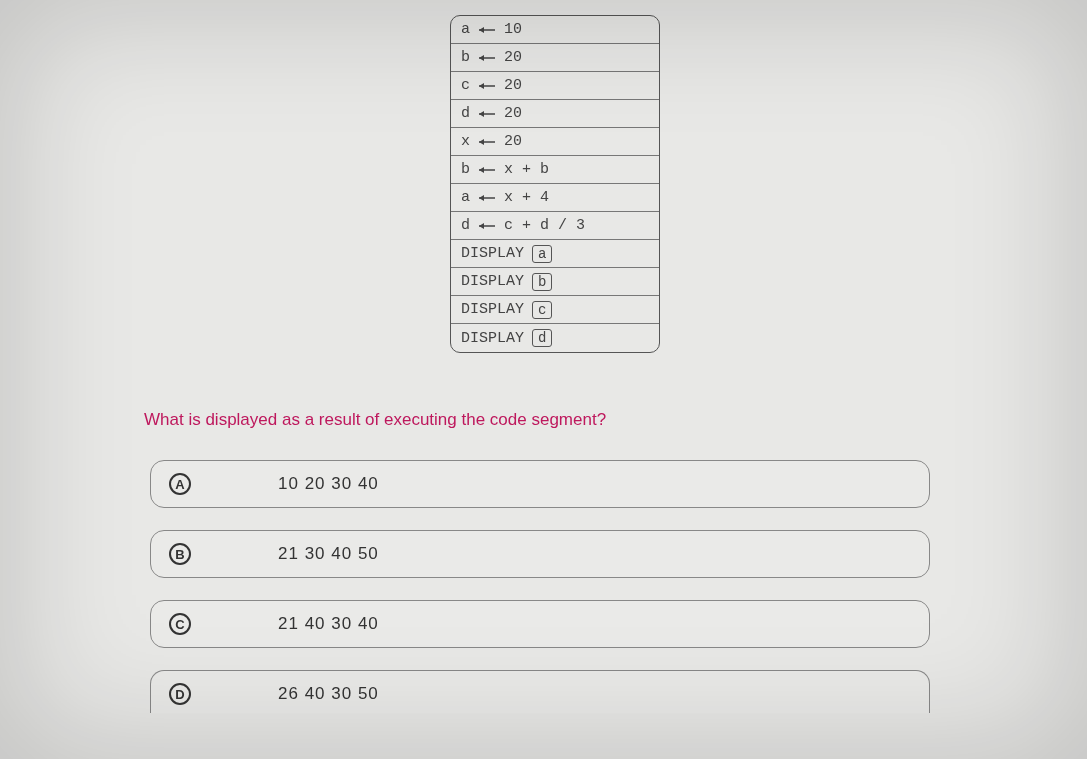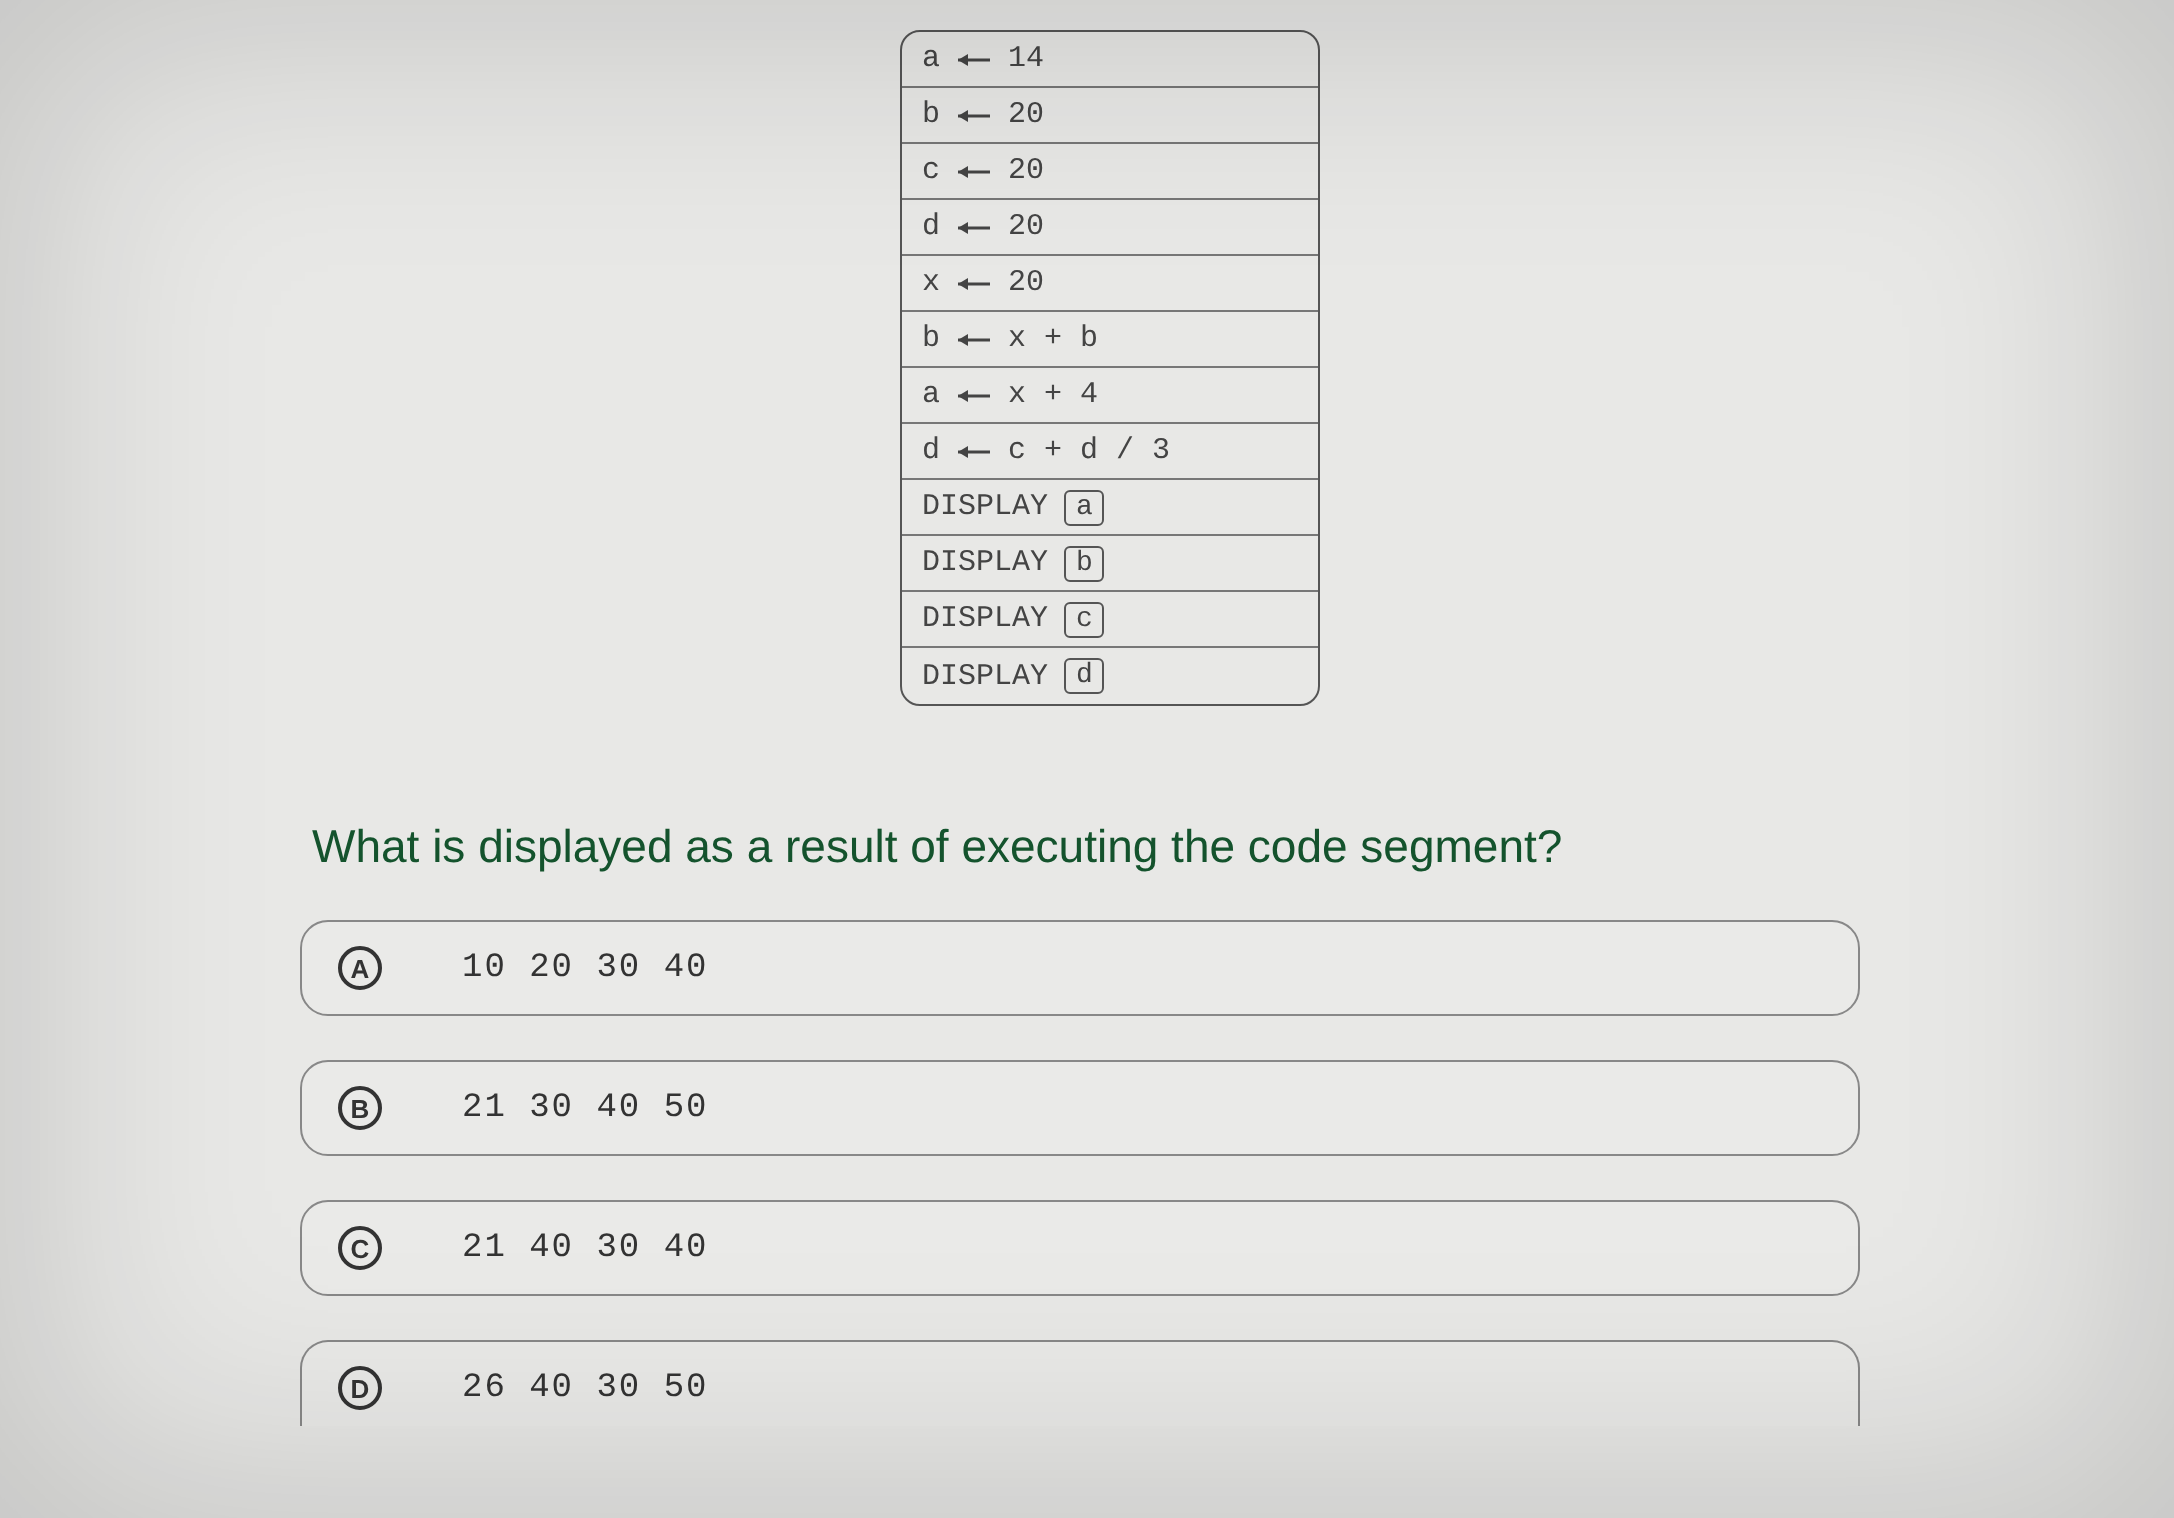--- a/index.html
+++ b/index.html
@@ -46,24 +46,24 @@
     border: 1.5px solid #555;
     border-radius: 3px;
     padding: 0 5px;
     font-family: "Courier New", monospace;
     font-size: 14px;
     line-height: 16px;
     margin-left: 2px;
   }
   .question {
     position: absolute;
-    left: 156px;
+    left: 144px;
     top: 410px;
-    font-size: 23px;
-    color: #14532d;
+    font-size: 17px;
+    color: #be185d;
   }
   .options {
     position: absolute;
     left: 150px;
     top: 460px;
     width: 780px;
   }
   .option {
     border: 1.5px solid #888;
     border-radius: 14px;
@@ -87,45 +87,46 @@
     border: 2px solid #333;
     border-radius: 50%;
     display: flex;
     align-items: center;
     justify-content: center;
     font-weight: bold;
     font-size: 13px;
     flex-shrink: 0;
   }
   .opt-text {
-    font-family: Liberation Mono, monospace;
+    font-family: Liberation Sans, sans-serif;
     font-size: 17px;
     letter-spacing: 1px;
     color: #333;
+    margin-left: 47px;
   }
   .vignette {
     position: absolute;
     inset: 0;
     pointer-events: none;
     box-shadow: inset 0 0 120px 20px rgba(0,0,0,0.15);
   }
 </style>
 </head>
 <body>
 
 <div class="code-block">
   <div class="code-row">
     <span>a</span>
     <span class="arrow">
         <svg width="20" height="10">
           <line x1="2" y1="5" x2="18" y2="5" stroke="#444" stroke-width="1.5"></line>
           <polygon points="2,5 7,2 7,8" fill="#444"></polygon>
         </svg>
       </span>
-    <span>14</span>
+    <span>10</span>
   </div>
   <div class="code-row">
     <span>b</span>
     <span class="arrow">
         <svg width="20" height="10">
           <line x1="2" y1="5" x2="18" y2="5" stroke="#444" stroke-width="1.5"></line>
           <polygon points="2,5 7,2 7,8" fill="#444"></polygon>
         </svg>
       </span>
     <span>20</span>

